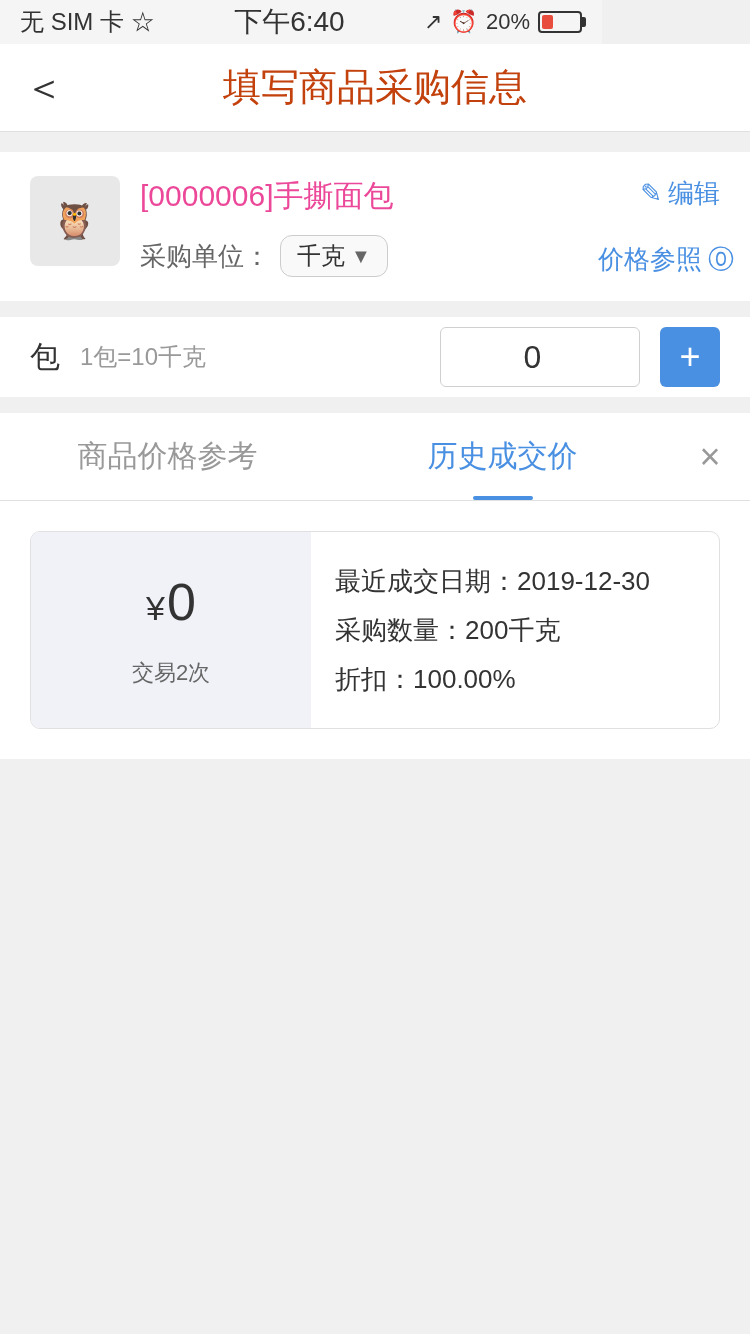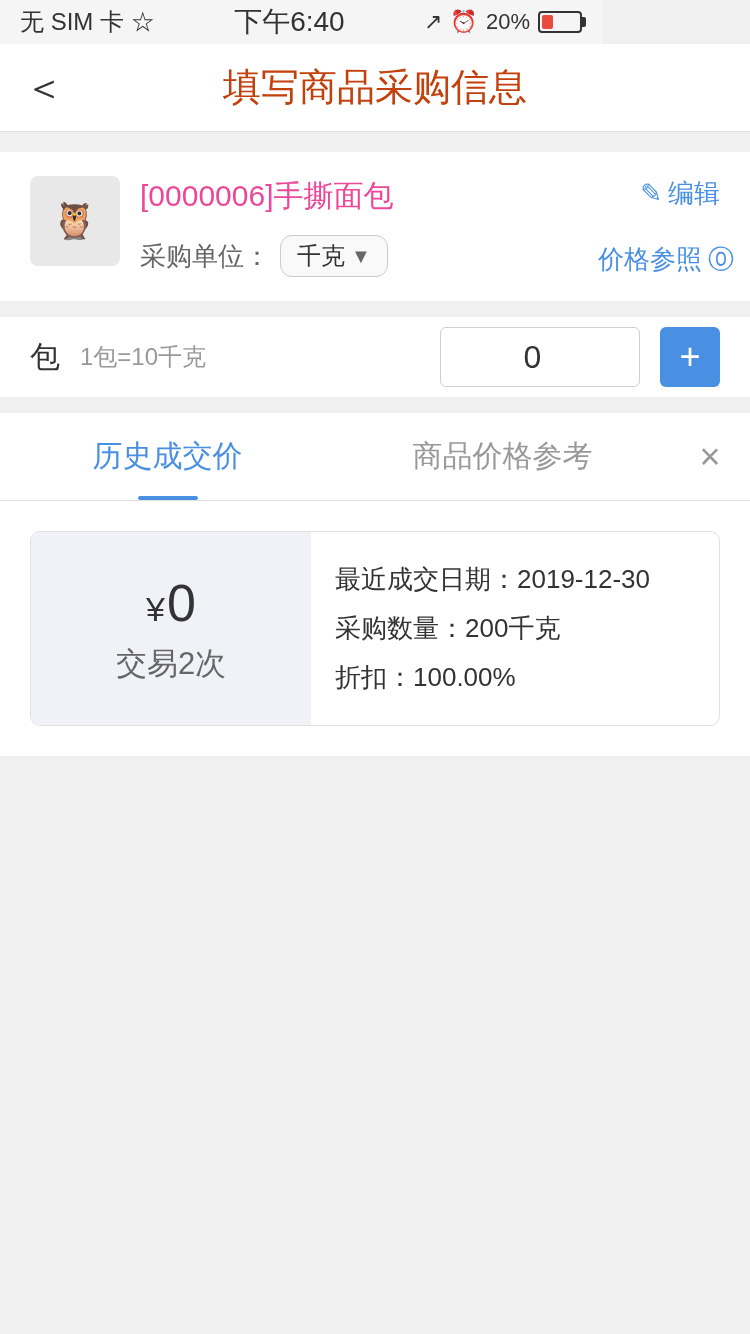--- a/index.html
+++ b/index.html
@@ -302,23 +302,23 @@
       font-weight: 500;
       display: flex;
       align-items: baseline;
       gap: 2px;
     }
     .price-currency {
       font-size: 34px;
       color: #333;
     }
     .price-trades {
-      font-size: 31px;
+      font-size: 22px;
       color: #666;
-      margin-top: 10px;
+      margin-top: 26px;
     }
     .price-card-right {
       flex: 1;
       padding: 30px 24px;
       display: flex;
       flex-direction: column;
       justify-content: center;
       gap: 14px;
     }
     .price-detail-row {
@@ -390,26 +390,26 @@
     <span class="quantity-sub">1包=10千克</span>
     <div class="quantity-spacer"></div>
     <input class="quantity-input" type="number" value="0" style="">
     <div class="quantity-plus">
       <span>+</span>
     </div>
   </div>
 
   <div class="tab-panel">
     <div class="tab-header">
+      <div class="tab-item">
+        <span>商品价格参考</span>
+      </div>
       <div class="tab-item active">
         <span>历史成交价</span>
         <div class="tab-underline"></div>
-      </div>
-      <div class="tab-item">
-        <span>商品价格参考</span>
       </div>
       <div class="tab-close">
         <span>×</span>
       </div>
     </div>
 
     <div class="price-content">
       <div class="price-card">
         <div class="price-card-left">
           <div class="price-amount">

